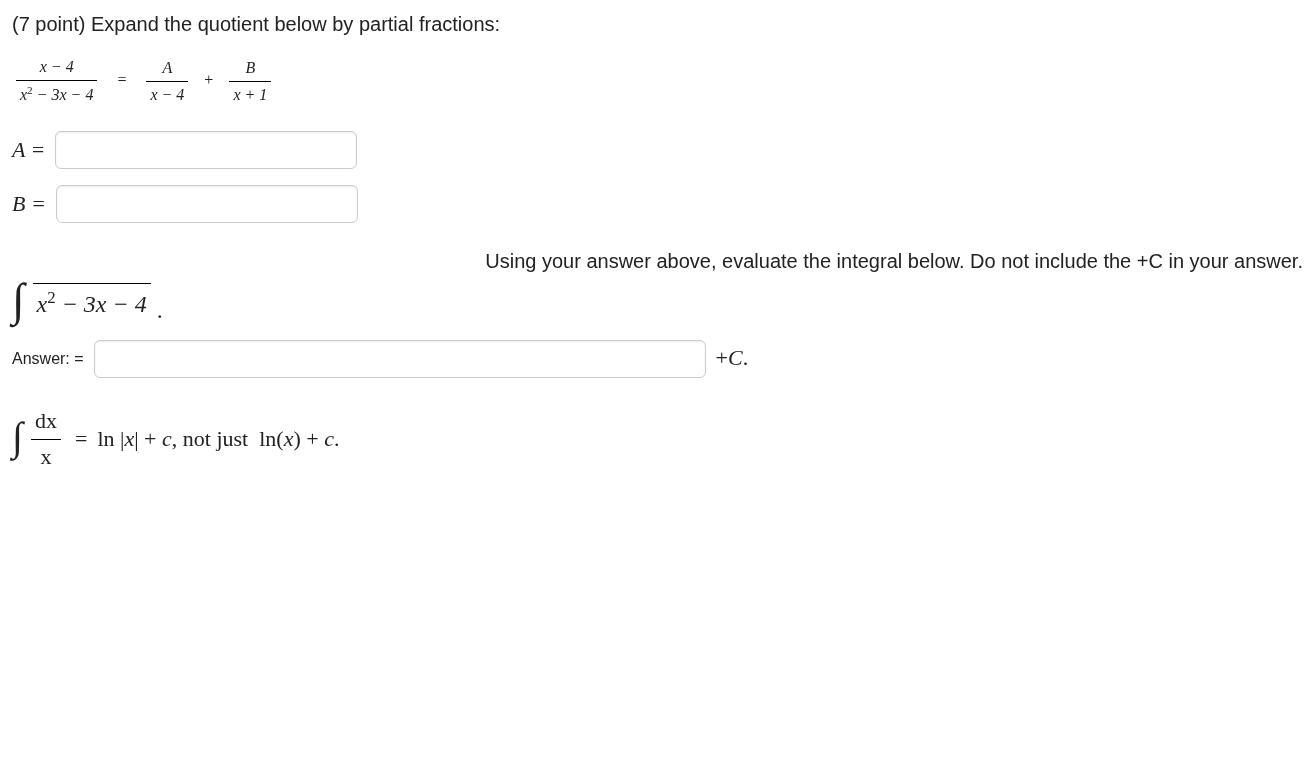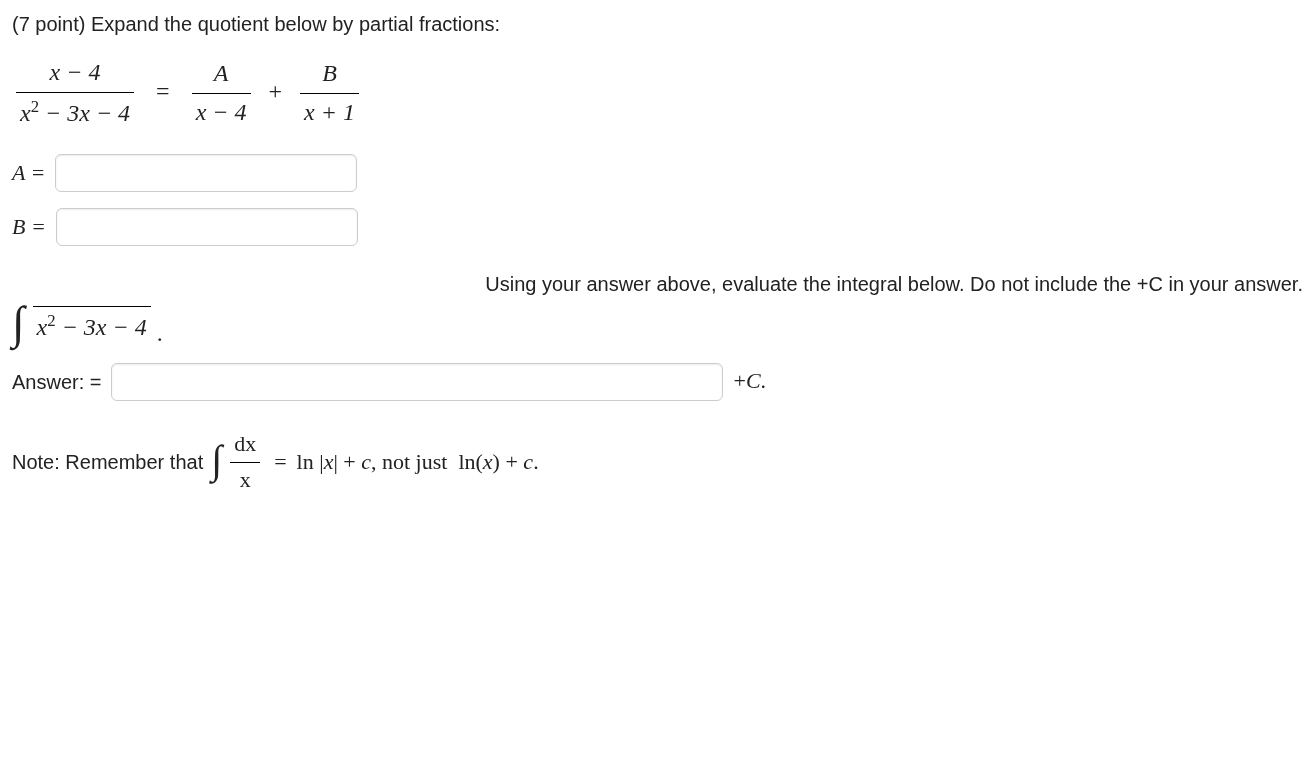--- a/index.html
+++ b/index.html
@@ -25,21 +25,21 @@
     padding: 0 4px 2px 4px;
   }
   .frac .den {
     display: block;
     border-top: 1.5px solid #000;
     padding: 2px 4px 0 4px;
     text-align: center;
   }
   .eqline {
     margin: 18px 0 24px 0;
-    font-size: 24px;
+    font-size: 16px;
   }
   .row {
     display: flex;
     align-items: center;
     margin: 16px 0;
   }
   input[type=text] {
     font-size: 18px;
     padding: 6px 10px;
     border: 1px solid #ccc;
@@ -79,21 +79,21 @@
   }
   .intsign.small { font-size: 40px; }
   .answer-row {
     display: flex;
     align-items: center;
     margin: 18px 0;
   }
   .answer-row .label {
     font-family: "Helvetica Neue", Helvetica, Arial, sans-serif;
     font-style: normal;
-    font-size: 20px;
+    font-size: 16px;
     margin-right: 10px;
   }
   .suffix {
     margin-left: 10px;
     font-family: "Times New Roman", Times, serif;
     font-size: 22px;
   }
   .note-row {
     display: flex;
     align-items: center;
@@ -157,21 +157,20 @@
 
 <div class="answer-row">
   <span class="label">Answer: =</span>
   <input type="text" class="long" value="" style="">
   <span class="suffix">
     <span class="rm">+</span><span style="font-style:italic;">C</span><span class="rm">.</span>
   </span>
 </div>
 
 <div class="note-row">
-  <span class="note-label">Note: Remember that</span>
   <span class="note-math">
     <span class="intsign small">∫</span>
     <span class="frac" style="">
       <span class="num">dx</span>
       <span class="den">x</span>
     </span>
     <span style="font-style:normal; margin:0 10px;">=</span>
     <span><span class="rm">ln</span> |<span style="font-style:italic;">x</span>| <span class="rm">+</span> <span style="font-style:italic;">c</span><span class="rm">,</span> <span class="rm">not just&nbsp;</span> <span class="rm">ln(</span><span style="font-style:italic;">x</span><span class="rm">)</span> <span class="rm">+</span> <span style="font-style:italic;">c</span><span class="rm">.</span></span>
   </span>
 </div>

